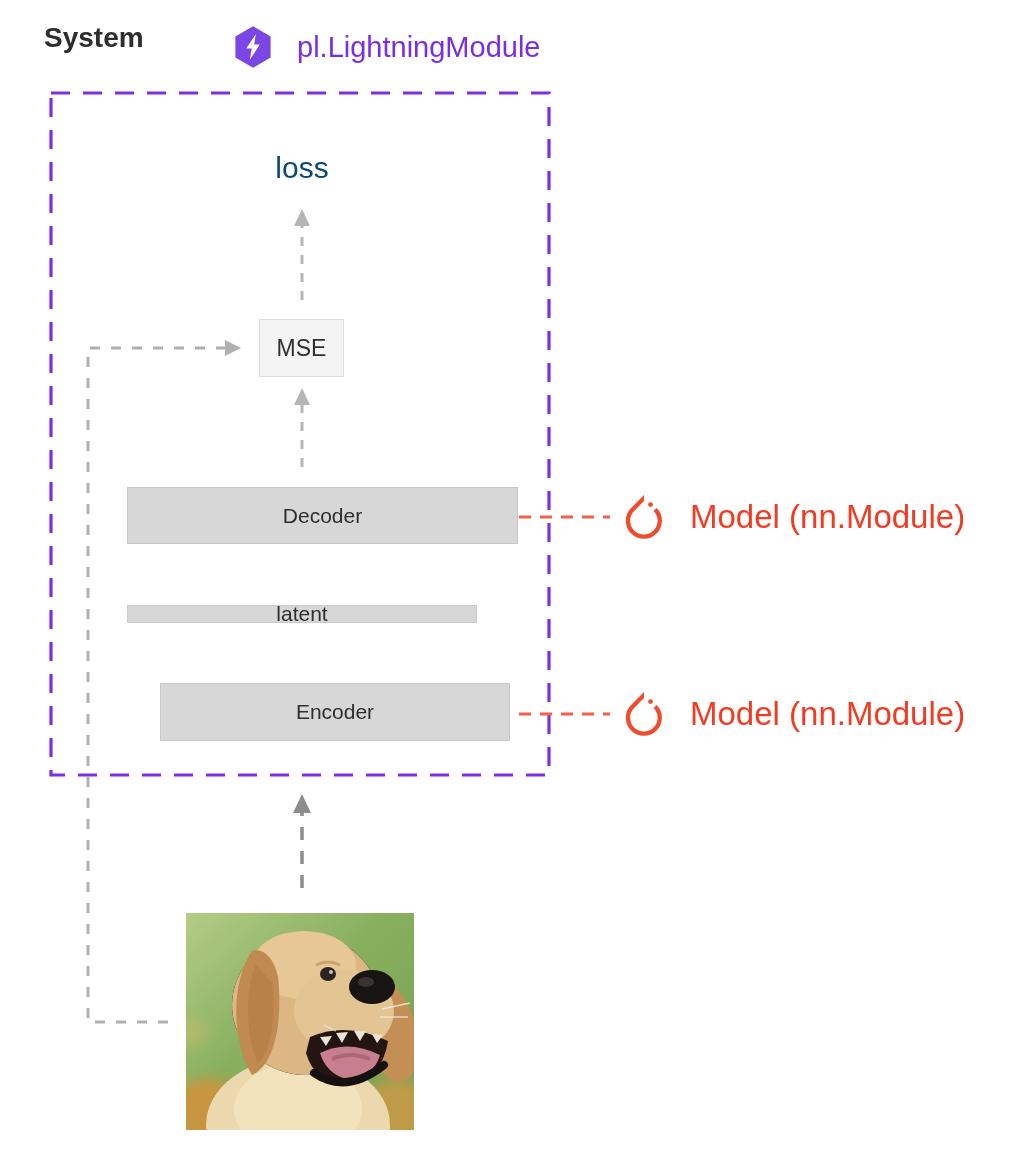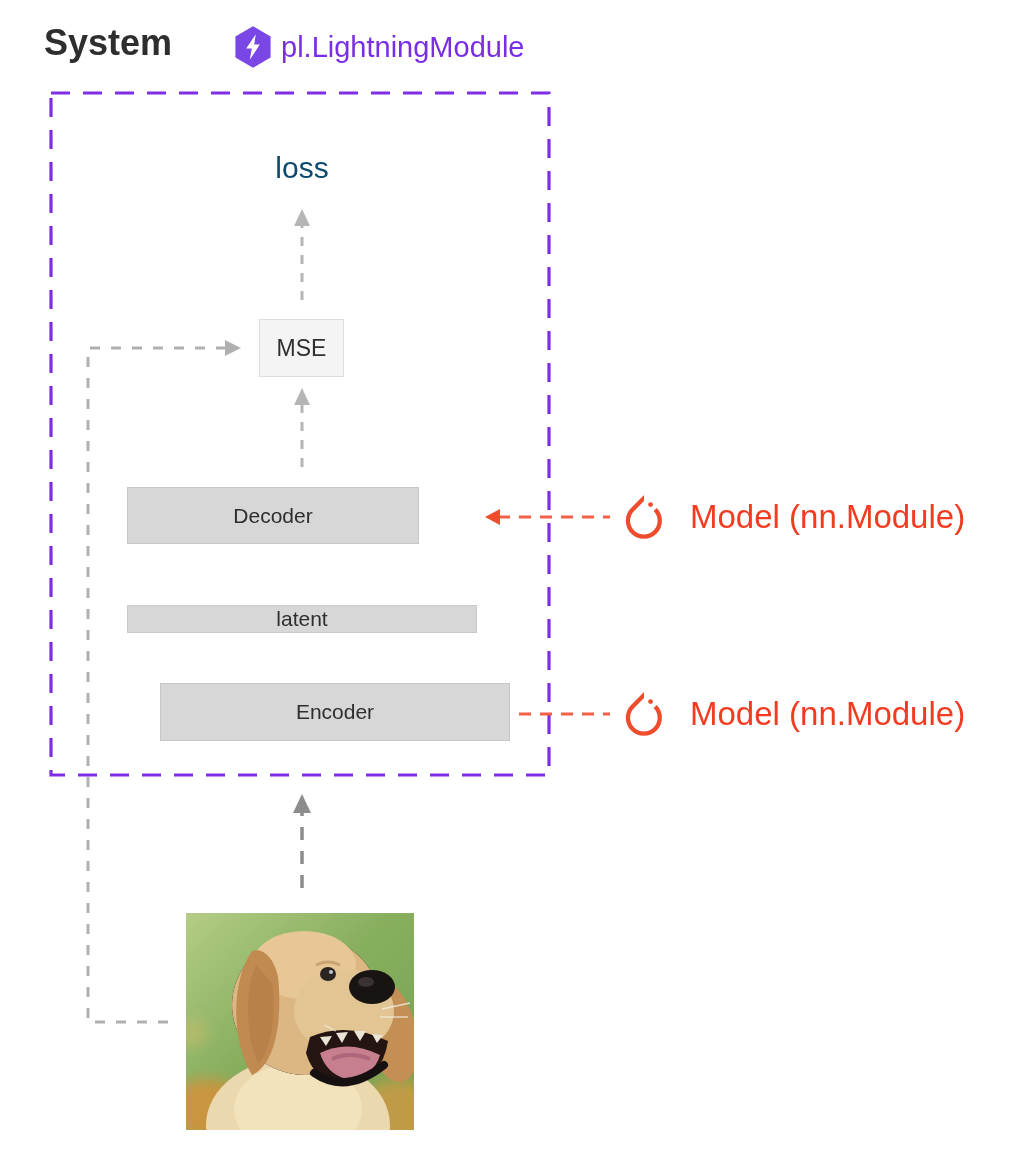--- a/index.html
+++ b/index.html
@@ -10,25 +10,25 @@
     height: 1162px;
     background: #ffffff;
     overflow: hidden;
     font-family: "Liberation Sans", "DejaVu Sans", sans-serif;
   }
   .abs { position: absolute; }
 
   
   #page-title {
     left: 44px; top: 22px;
-    font-size: 36px; font-weight: 700; color: #2e2e2e;
+    font-size: 28px; font-weight: 700; color: #2e2e2e;
   }
   #pl-badge {
     left: 233px; top: 25px;
-    display: flex; align-items: center; gap: 8px;
+    display: flex; align-items: center; gap: 24px;
   }
   #pl-badge svg { display: block; }
   #pl-badge .badge-label {
     font-size: 29px; color: #792ee5; white-space: nowrap;
   }
 
   
   #lines { left: 0; top: 0; pointer-events: none; }
 
   
@@ -38,25 +38,25 @@
   }
   .gbox {
     display: flex; align-items: center; justify-content: center;
     color: #2e2e2e; white-space: nowrap;
   }
   #mse-box {
     left: 259px; top: 319px; width: 85px; height: 58px;
     background: #f4f4f4; border: 1px solid #dedede; font-size: 23px;
   }
   #decoder-box {
-    left: 127px; top: 487px; width: 292px; height: 57px;
+    left: 127px; top: 487px; width: 391px; height: 57px;
     background: #d7d7d7; border: 1px solid rgba(0,0,0,0.07); font-size: 21px;
   }
   #latent-bar {
-    left: 127px; top: 605px; width: 350px; height: 28px;
+    left: 127px; top: 605px; width: 350px; height: 18px;
     background: #d7d7d7; border: 1px solid rgba(0,0,0,0.06);
     font-size: 21px; overflow: visible;
   }
   #encoder-box {
     left: 127px; top: 683px; width: 350px; height: 58px;
     background: #d7d7d7; border: 1px solid rgba(0,0,0,0.07); font-size: 21px; margin-left: 33px;
   }
 
   
   .annotation {

